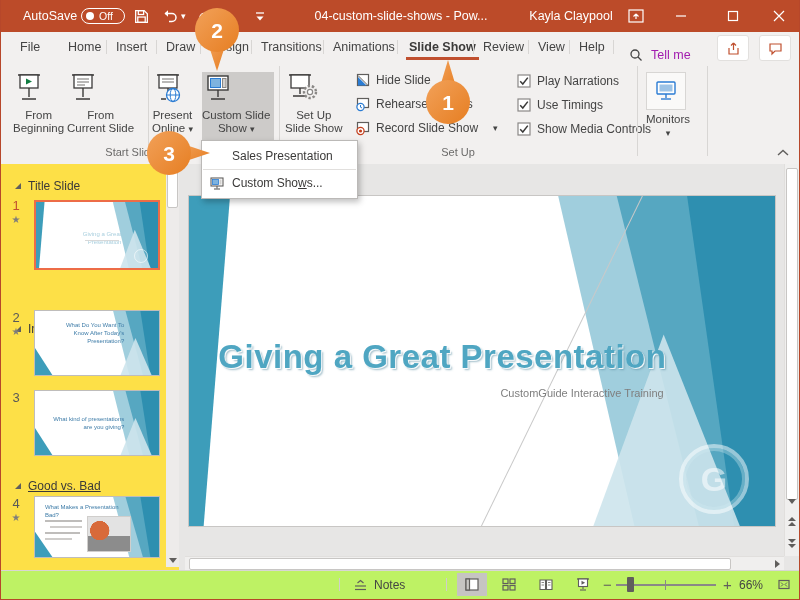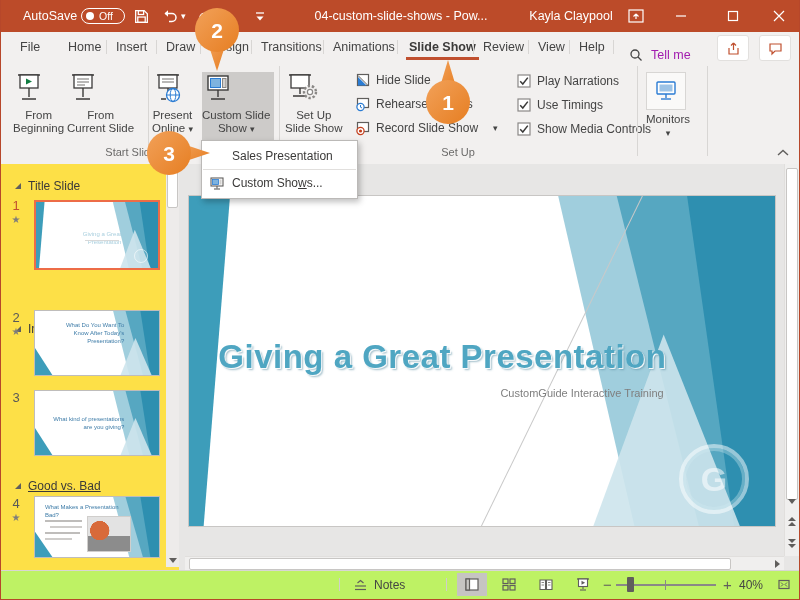--- a/index.html
+++ b/index.html
@@ -531,21 +531,21 @@
           <path d="M6.5 3.8v4l3.6-2z" fill="#605E5C"></path>
           <line x1="8" y1="9.5" x2="8" y2="12" stroke="#605E5C" stroke-width="1.1"></line>
           <line x1="5" y1="13" x2="11" y2="13" stroke="#605E5C" stroke-width="1.1"></line>
         </svg>
     </div>
     <div class="sb" style="left:602px;font-size:15px;color:#605E5C;">−</div>
     <div class="zoomtrack"></div>
     <div class="zoomtick"></div>
     <div class="zoomthumb"></div>
     <div class="sb" style="left:722px;font-size:15px;color:#605E5C;">+</div>
-    <div class="sb" style="left:738px;">40%</div>
+    <div class="sb" style="left:738px;">66%</div>
     <div class="viewbtn" style="left:768px;">
       <svg width="16" height="15" viewBox="0 0 16 15">
           <rect x="3" y="3.5" width="10" height="8" fill="none" stroke="#605E5C" stroke-width="1.2"></rect>
           <path d="M5 5.5 7 7.5M11 5.5 9 7.5M5 9.5 7 7.5M11 9.5 9 7.5" stroke="#605E5C" stroke-width="1"></path>
         </svg>
     </div>
   </div>
 
 </div>
 

